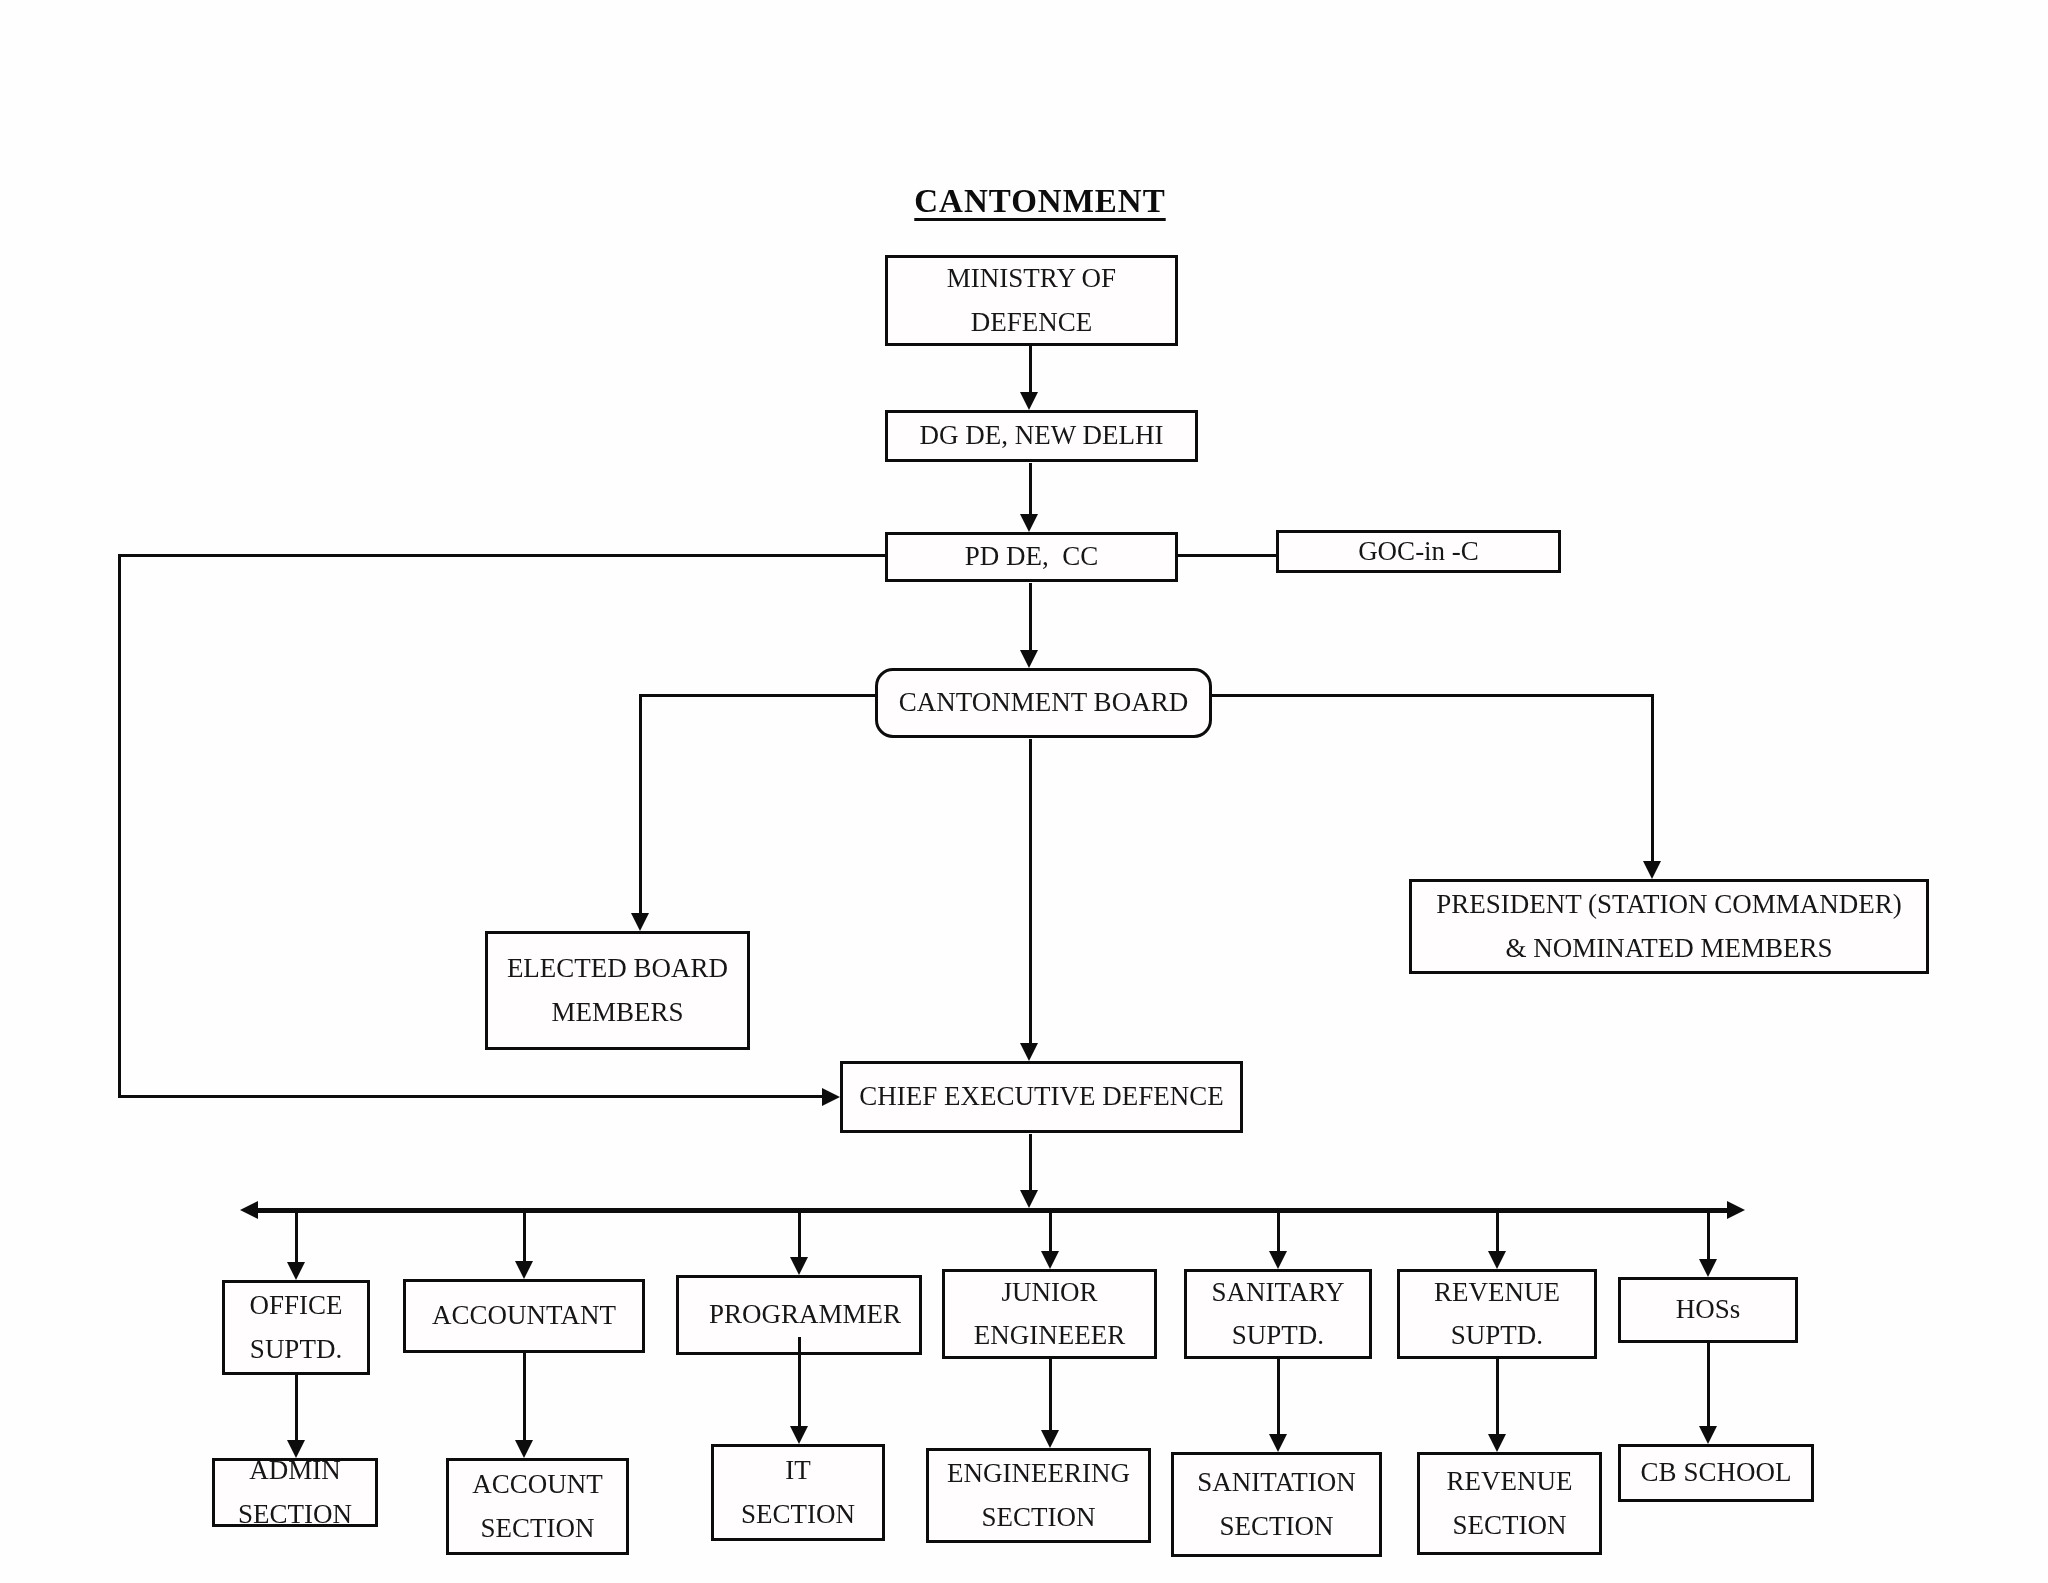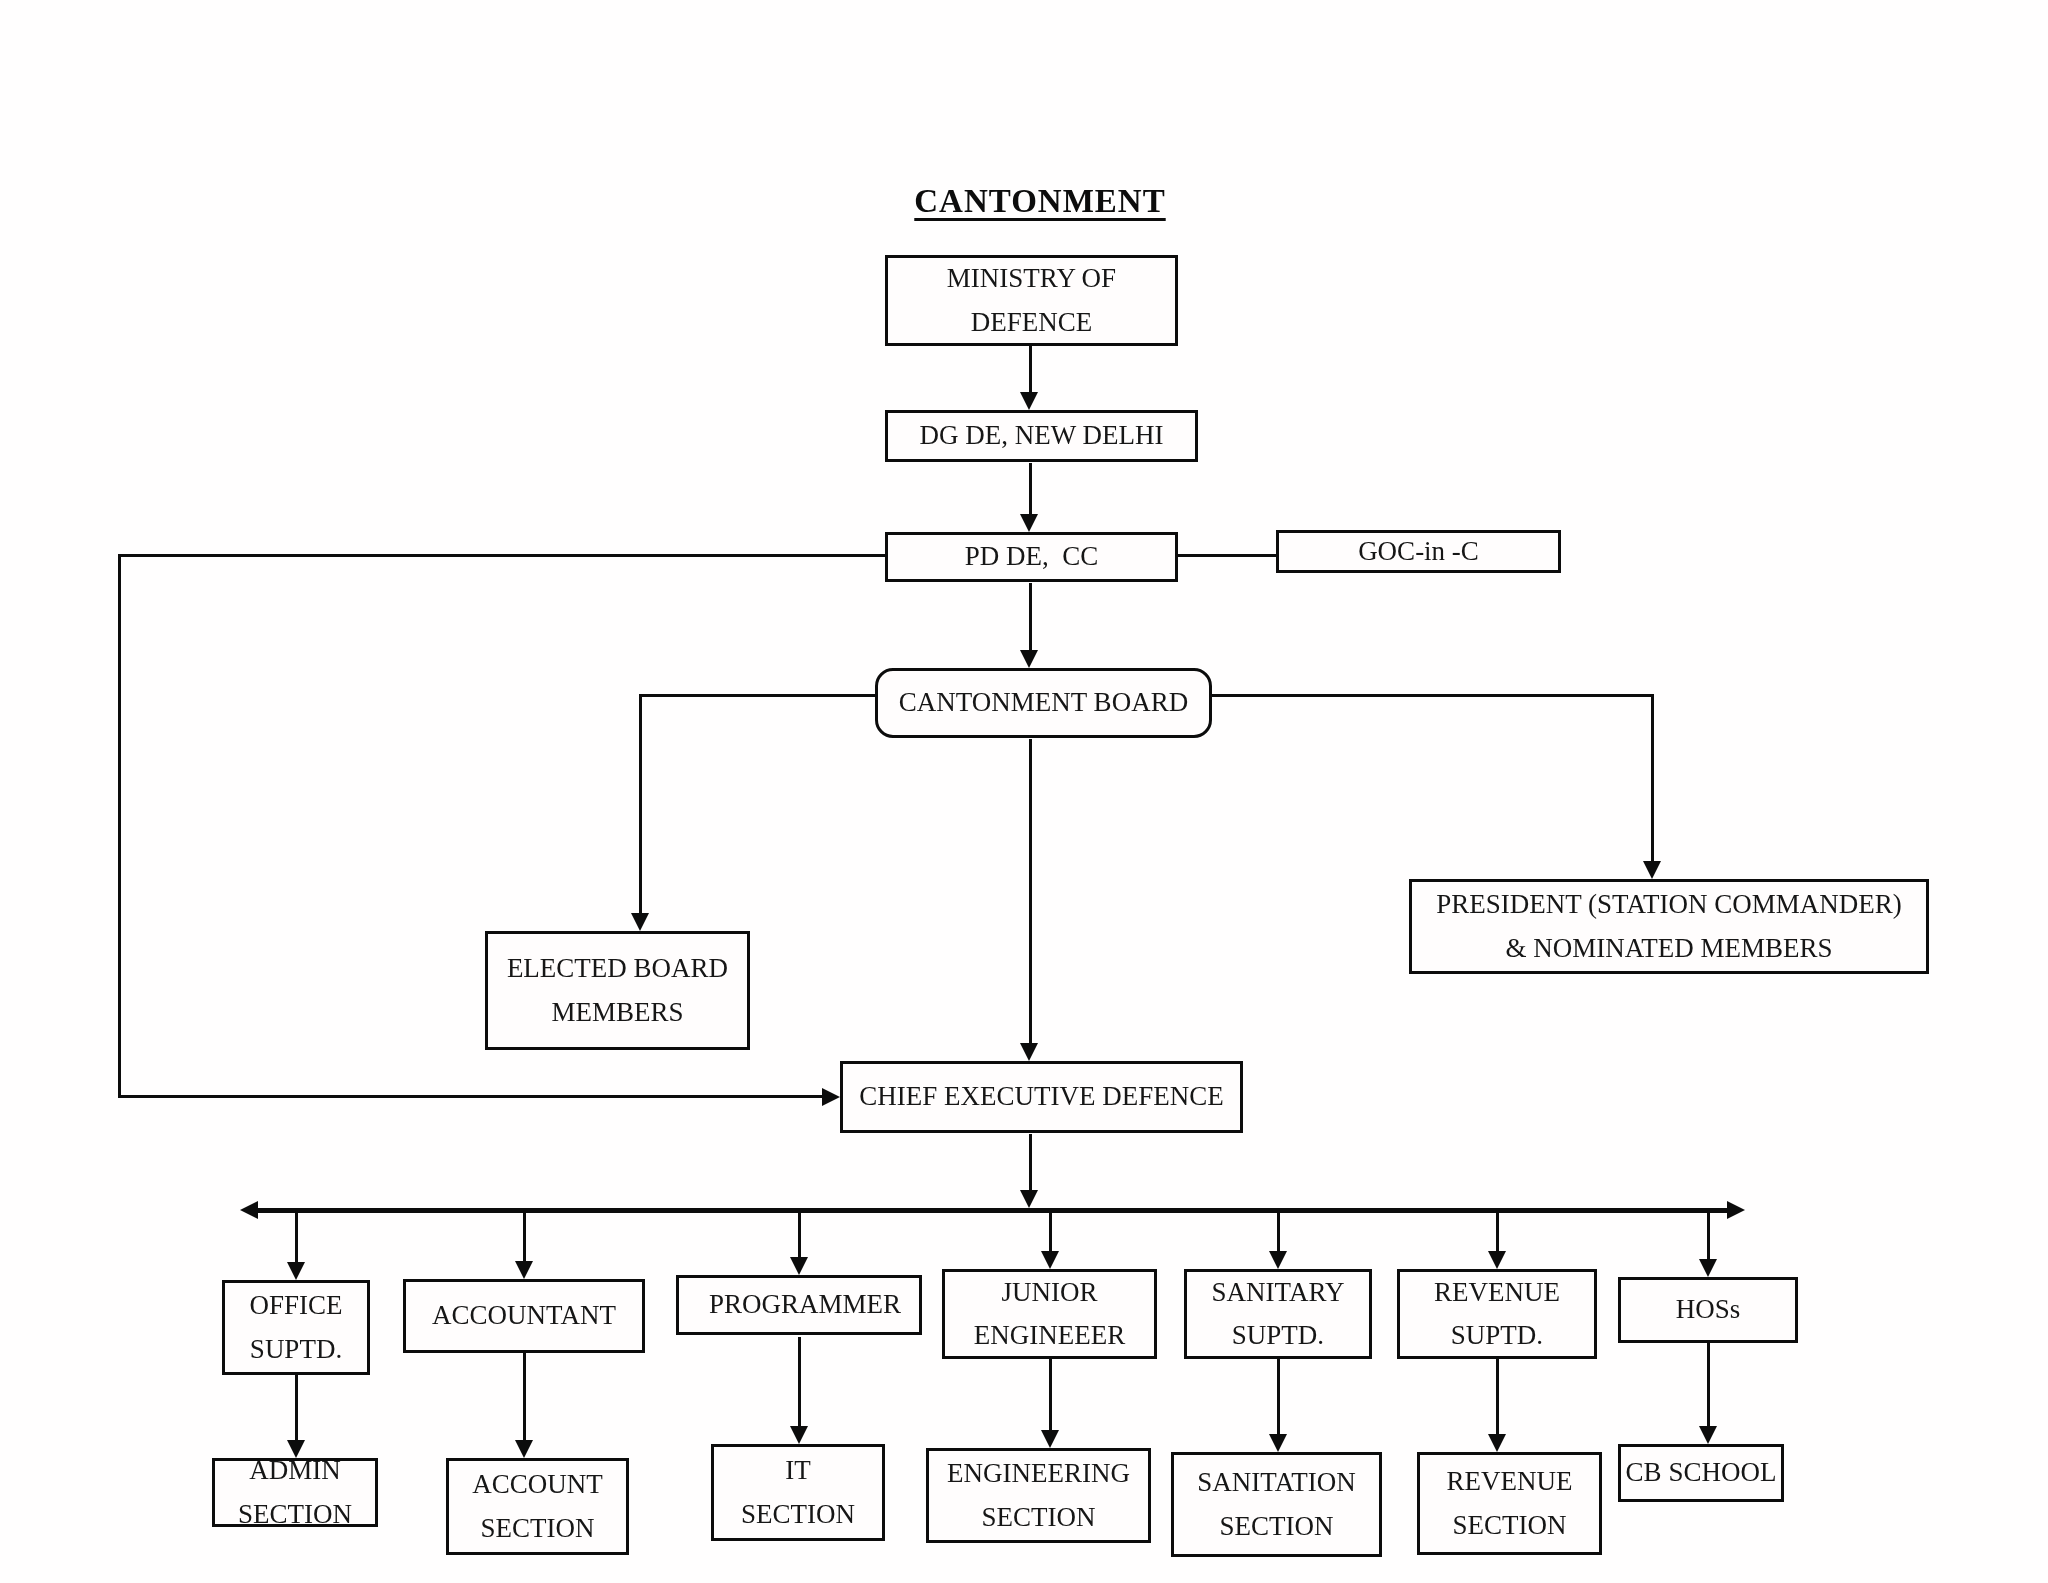--- a/index.html
+++ b/index.html
@@ -69,42 +69,42 @@
 MEMBERS</div>
 
   <div class="node" style="left:1409px;top:879px;width:520px;height:95px;">PRESIDENT (STATION COMMANDER)
 &amp; NOMINATED MEMBERS</div>
 
   <div class="node" style="left:840px;top:1061px;width:403px;height:72px;">CHIEF EXECUTIVE DEFENCE</div>
 
   <div class="node" style="left:222px;top:1280px;width:148px;height:95px;">OFFICE
 SUPTD.</div>
   <div class="node" style="left:403px;top:1279px;width:242px;height:74px;">ACCOUNTANT</div>
-  <div class="node" style="left:676px;top:1275px;width:246px;height:60px;padding-left:12px;">PROGRAMMER</div>
+  <div class="node" style="left:676px;top:1275px;width:246px;height:80px;padding-left:12px;">PROGRAMMER</div>
   <div class="node" style="left:942px;top:1269px;width:215px;height:90px;">JUNIOR
 ENGINEEER</div>
   <div class="node" style="left:1184px;top:1269px;width:188px;height:90px;">SANITARY
 SUPTD.</div>
   <div class="node" style="left:1397px;top:1269px;width:200px;height:90px;">REVENUE
 SUPTD.</div>
   <div class="node" style="left:1618px;top:1277px;width:180px;height:66px;">HOSs</div>
 
   <div class="node" style="left:212px;top:1458px;width:166px;height:69px;">ADMIN
 SECTION</div>
   <div class="node" style="left:446px;top:1458px;width:183px;height:97px;">ACCOUNT
 SECTION</div>
   <div class="node" style="left:711px;top:1444px;width:174px;height:97px;text-align:center;">IT
 SECTION</div>
   <div class="node" style="left:926px;top:1448px;width:225px;height:95px;">ENGINEERING
 SECTION</div>
   <div class="node" style="left:1171px;top:1452px;width:211px;height:105px;">SANITATION
 SECTION</div>
   <div class="node" style="left:1417px;top:1452px;width:185px;height:103px;">REVENUE
 SECTION</div>
-  <div class="node" style="left:1618px;top:1444px;width:166px;height:58px;">CB SCHOOL</div>
+  <div class="node" style="left:1618px;top:1444px;width:196px;height:58px;">CB SCHOOL</div>
 
   <div class="vl" style="left:1029px;top:346px;height:50px;"></div>
   <div class="ad" style="left:1020px;top:392px;"></div>
 
   <div class="vl" style="left:1029px;top:463px;height:55px;"></div>
   <div class="ad" style="left:1020px;top:514px;"></div>
 
   <div class="hl" style="left:1178px;top:554px;width:98px;"></div>
 
   <div class="hl" style="left:118px;top:554px;width:767px;"></div>

